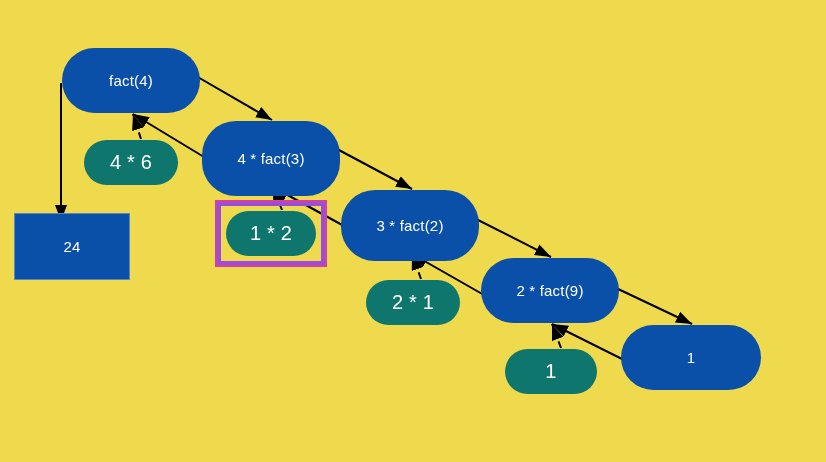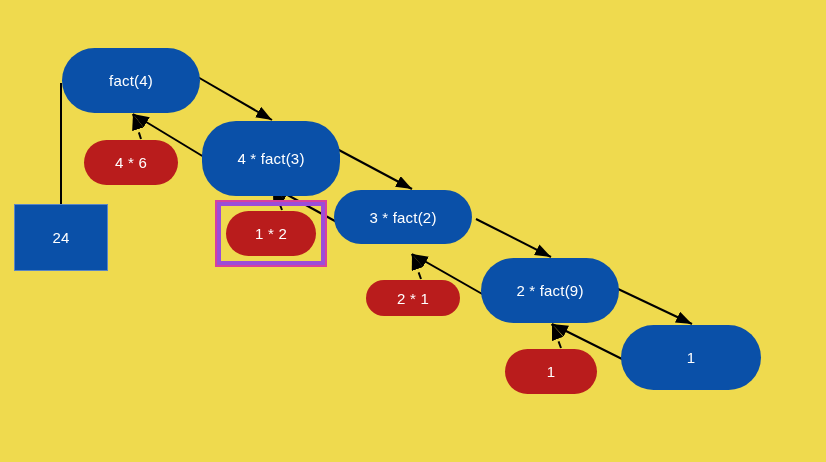--- a/index.html
+++ b/index.html
@@ -40,23 +40,23 @@
     font-size: 15px;
     letter-spacing: 0.2px;
     white-space: nowrap;
     z-index: 3;
   }
   .node.call {
     background: #0A50A8;
     border-radius: 34px;
   }
   .node.value {
-    background: #b91c1c;
+    background: #0f766e;
     border-radius: 24px;
-    font-size: 15px;
+    font-size: 20px;
   }
   .node.result-box {
     background: #0A50A8;
     border: 1px solid #5A86C4;
     border-radius: 0;
     font-size: 15px;
   }
   .sel-frame {
     position: absolute;
     box-sizing: border-box;
@@ -104,40 +104,40 @@
       </g>
   </svg>
 
   <div id="nodes-group">
       <div class="node call" style="left: 62px; top: 48px; width: 138px; height: 65px;">
         <span>fact(4)</span>
       </div>
       <div class="node call" style="left: 202px; top: 121px; width: 138px; height: 75px;">
         <span>4 * fact(3)</span>
       </div>
-      <div class="node call" style="left: 334px; top: 190px; width: 138px; height: 54px; justify-content: center;">
+      <div class="node call" style="left: 341px; top: 190px; width: 138px; height: 71px; justify-content: center;">
         <span>3 * fact(2)</span>
       </div>
       <div class="node call" style="left: 481px; top: 258px; width: 138px; height: 65px;">
         <span>2 * fact(9)</span>
       </div>
       <div class="node call" style="left: 621px; top: 325px; width: 140px; height: 65px;">
         <span>1</span>
       </div>
       <div class="node value" style="left: 84px; top: 140px; width: 94px; height: 45px;">
         <span>4 * 6</span>
       </div>
       <div class="node value" style="left: 226px; top: 211px; width: 90px; height: 45px;">
         <span>1 * 2</span>
       </div>
       <div class="sel-frame" style="left: 217px; top: 202px; width: 108px; height: 63px; border-color: rgb(155, 77, 216);"></div>
-      <div class="node value" style="left: 366px; top: 280px; width: 94px; height: 36px;">
+      <div class="node value" style="left: 366px; top: 280px; width: 94px; height: 45px;">
         <span>2 * 1</span>
       </div>
       <div class="node value" style="left: 505px; top: 349px; width: 92px; height: 45px;">
         <span>1</span>
       </div>
-      <div class="node result-box" style="left: 14px; top: 204px; width: 94px; height: 67px;">
+      <div class="node result-box" style="left: 14px; top: 213px; width: 116px; height: 67px;">
         <span>24</span>
       </div>
     </div>
 
 </div>
 
 </body></html>

